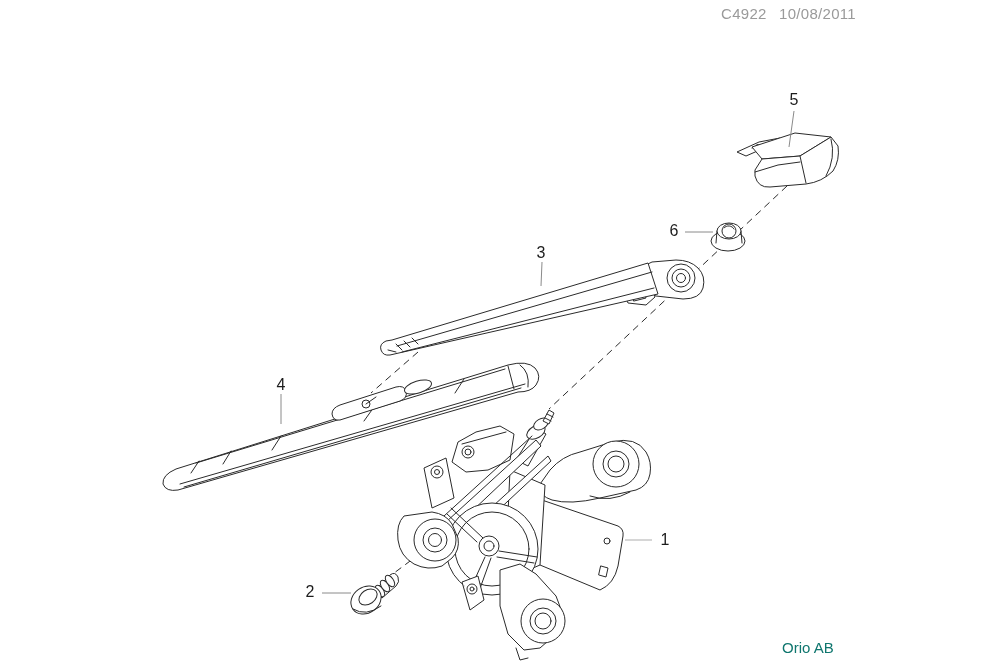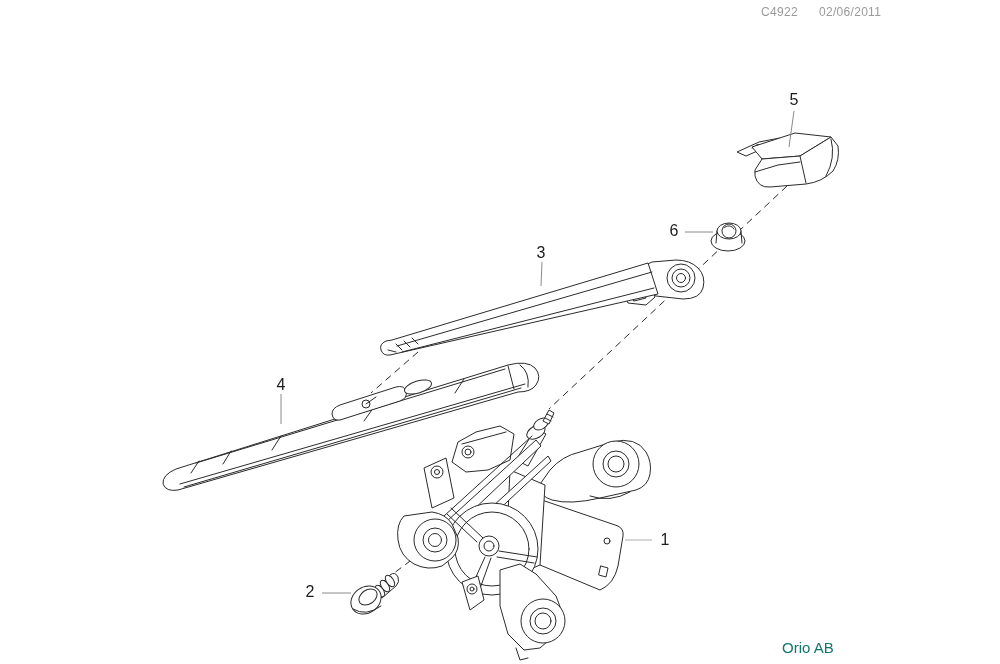--- a/index.html
+++ b/index.html
@@ -1,18 +1,18 @@
 <!DOCTYPE html>
 <html><head>
 <meta charset="utf-8">
 <style>
   html,body{margin:0;padding:0;background:#ffffff;}
   body{font-family:"Liberation Sans", sans-serif;}
   .page{position:relative;width:1000px;height:664px;background:#ffffff;overflow:hidden;}
-  .hdr{position:absolute;top:5px;font-size:12px;color:#9a9a9a;letter-spacing:.3px;margin-left:40px;}
+  .hdr{position:absolute;top:5px;font-size:15px;color:#9a9a9a;letter-spacing:.3px;}
   .hdr.code{left:721px;}
   .hdr.date{left:779px;}
   .watermark{position:absolute;left:782px;top:639px;font-size:15px;color:#0f766e;}
   .callout{position:absolute;font-size:16px;color:#1c1c1c;width:18px;text-align:center;cursor:default;}
   .c1{left:656px;top:531px;}
   .c2{left:301px;top:583px;}
   .c3{left:532px;top:244px;}
   .c4{left:272px;top:376px;}
   .c5{left:785px;top:91px;}
   .c6{left:665px;top:222px;}
@@ -22,21 +22,21 @@
   .dash{fill:none;stroke:#2b2b2b;stroke-width:1;stroke-dasharray:7 5;}
   .leader{fill:none;stroke:#8a8a8a;stroke-width:1;}
   .leader-light{fill:none;stroke:#c9c9c9;stroke-width:1.5;}
 </style>
 </head>
 <body>
 
 <div class="page">
 
   <span class="hdr code">C4922</span>
-  <span class="hdr date">02/06/2011</span>
+  <span class="hdr date">10/08/2011</span>
   <span class="watermark">Orio AB</span>
 
   <svg width="1000" height="664" viewBox="0 0 1000 664">
 
     <g>
       <path class="dash" d="M787,186 L549,409"></path>
       <path class="dash" d="M418,352 L371,393"></path>
       <path class="dash" d="M386,579 L437,541"></path>
     </g>
 

